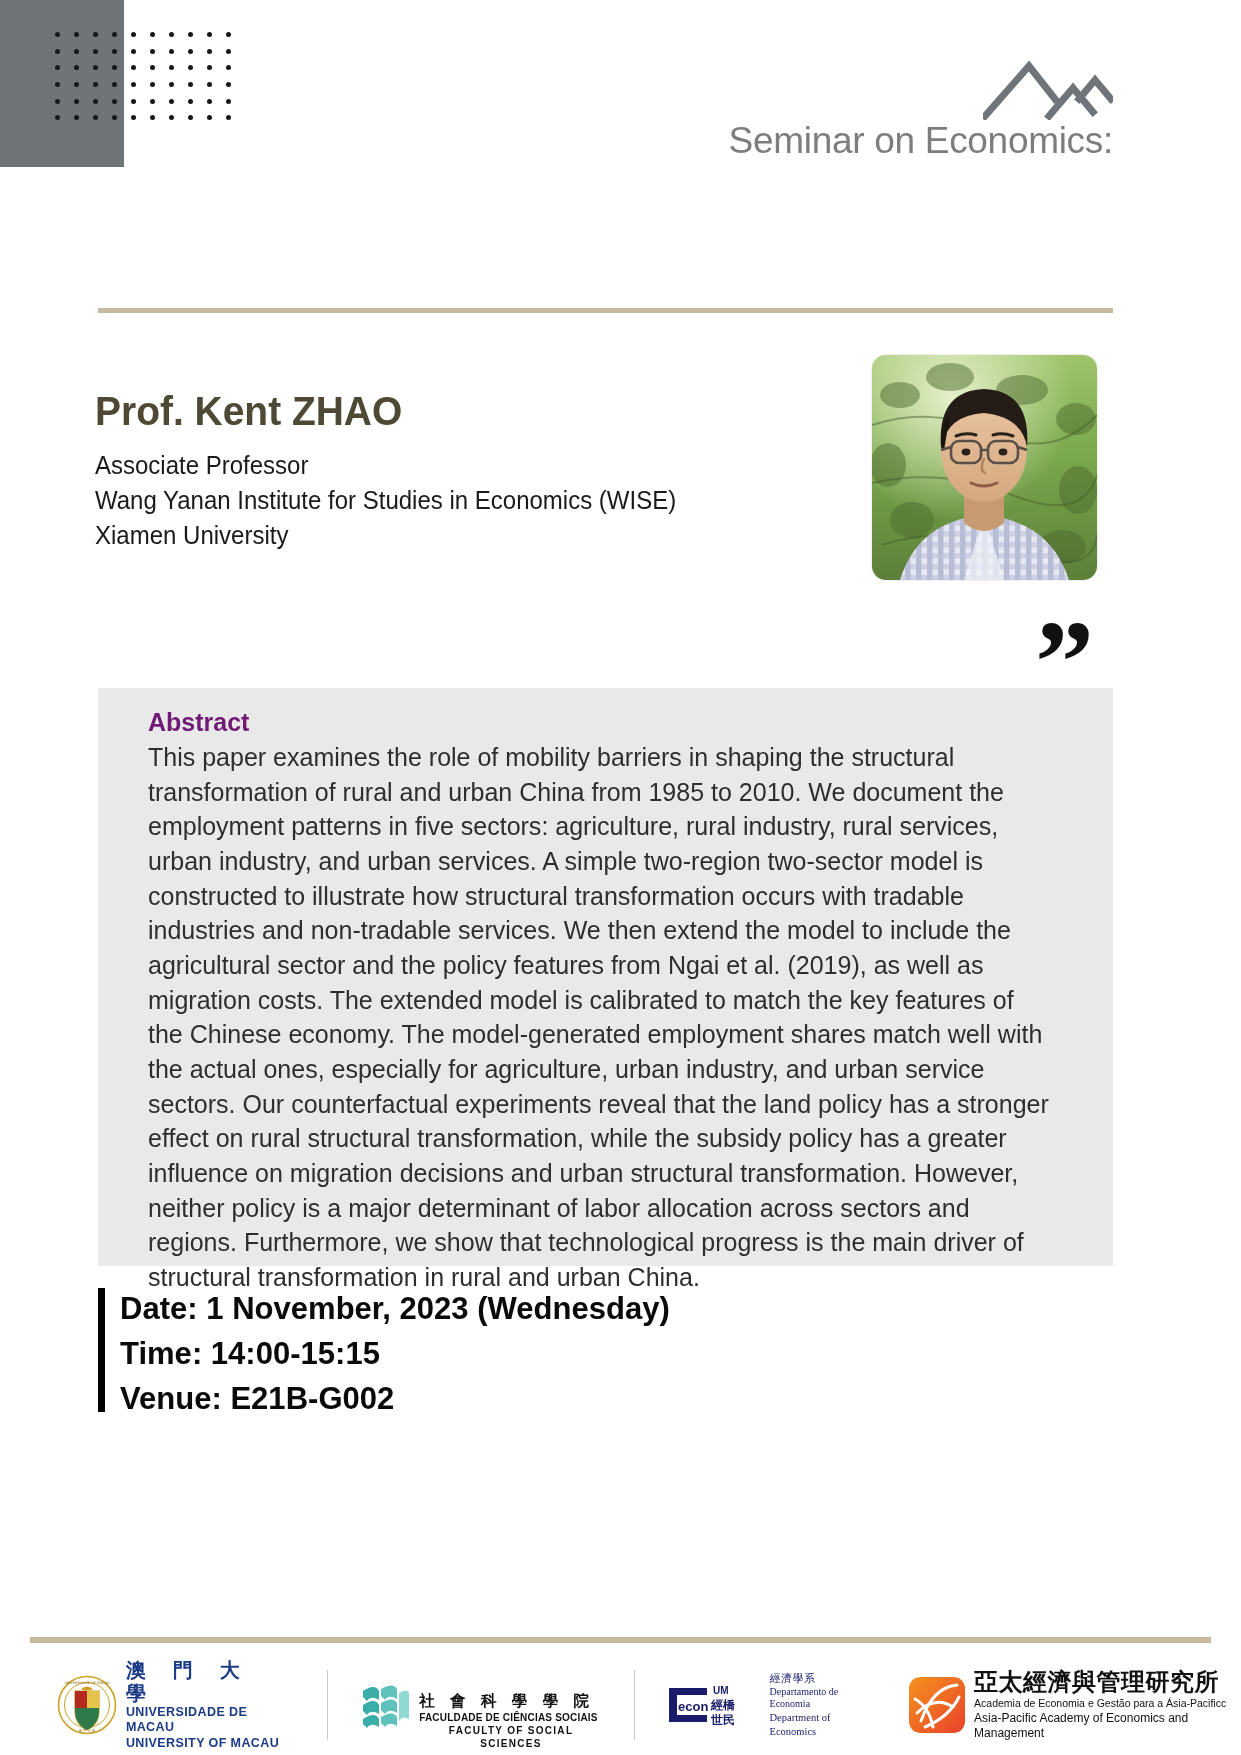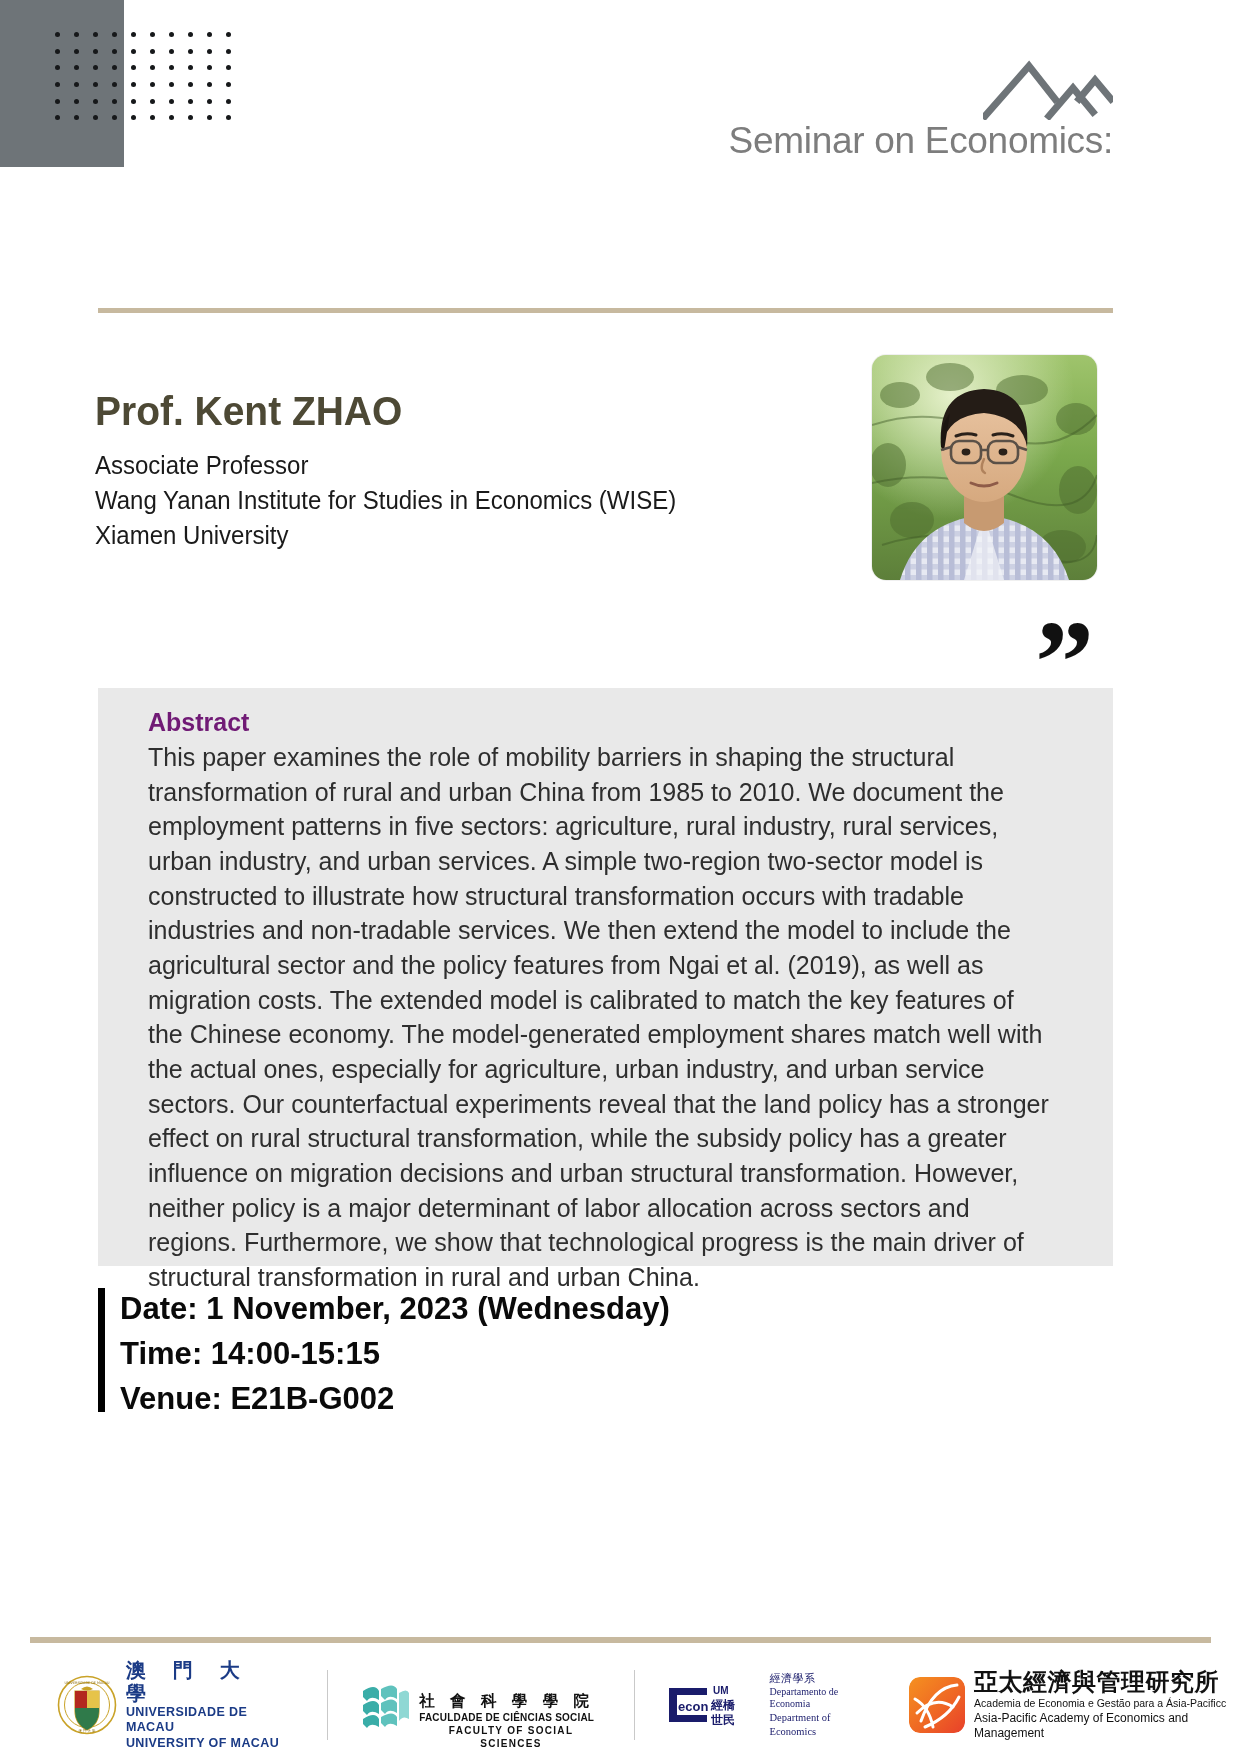--- a/index.html
+++ b/index.html
@@ -377,21 +377,21 @@
           <path d="M22 10 q12 -7 16 0 v10 q-8 -5 -12 1 l-4 -4 z"></path>
           <path d="M22 24 q12 -7 16 0 v10 q-8 -5 -12 1 l-4 -4 z"></path>
           <path d="M22 38 q12 -7 16 0 v9 q-8 -5 -12 1 l-4 -4 z"></path>
         </g>
         <g fill="#8fd8d4">
           <path d="M40 14 q8 -5 10 0 v26 q-6 -4 -10 2 z"></path>
         </g>
       </svg>
       <div class="fss-text">
         <div class="fss-cn">社 會 科 學 學 院</div>
-        <div class="fss-pt">FACULDADE DE CIÊNCIAS SOCIAL</div>
+        <div class="fss-pt">FACULDADE DE CIÊNCIAS SOCIAIS</div>
         <div class="fss-en">FACULTY OF SOCIAL SCIENCES</div>
       </div>
     </div>
 
     <div style="width:30px"></div>
     <div class="logo-sep"></div>
     <div style="width:28px"></div>
 
     <div class="logo-cell">
       <svg class="econ-mark" viewBox="0 0 84 50">

